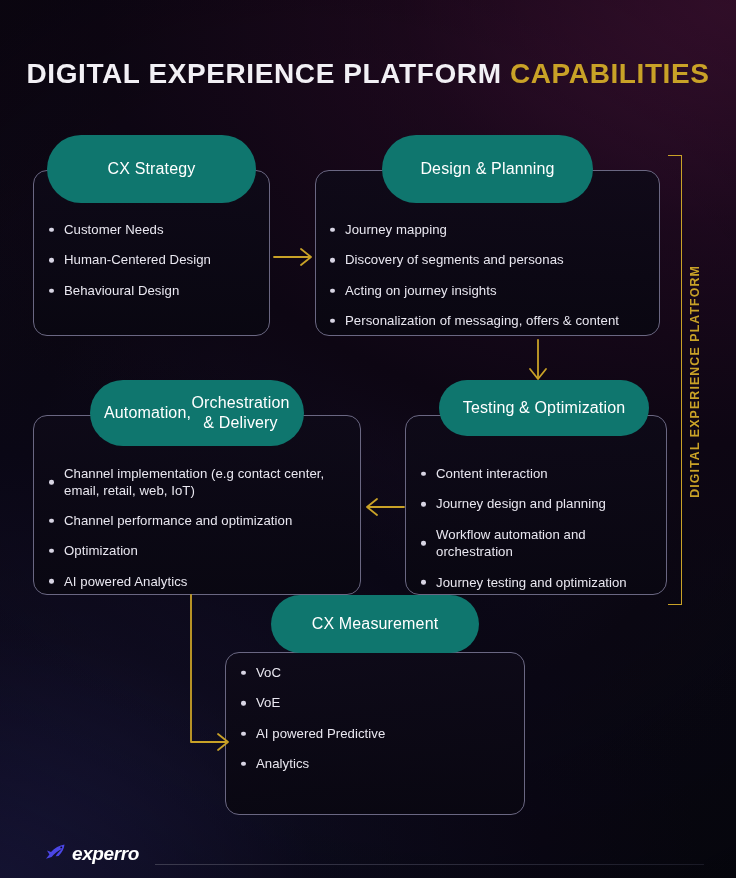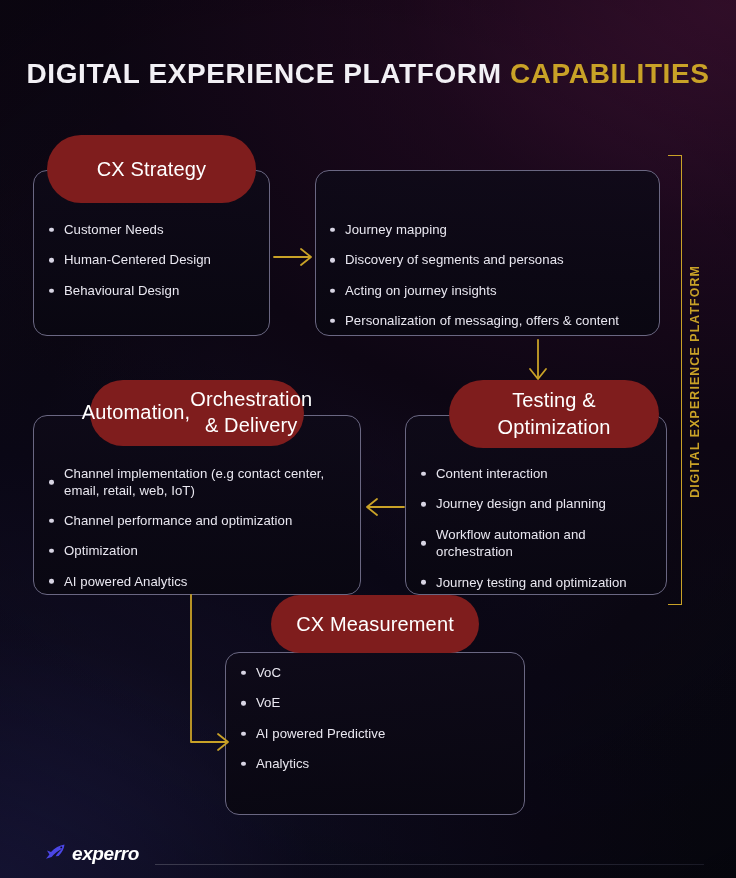--- a/index.html
+++ b/index.html
@@ -61,28 +61,28 @@
   
   .card {
     position: absolute;
     border: 1px solid #6a6782;
     border-radius: 14px;
     background: linear-gradient(180deg, rgba(14,10,24,0.86) 0%, rgba(9,7,17,0.92) 100%);
   }
 
   .pill {
     position: absolute;
-    background: #7f1d1d;
+    background: #0f766e;
     border-radius: 36px;
     color: #ffffff;
     display: flex;
     align-items: center;
     justify-content: center;
     text-align: center;
-    font-size: 20px;
+    font-size: 16px;
     line-height: 1.35;
     font-weight: 400;
     letter-spacing: 0.15px;
     z-index: 5;
     padding: 4px 14px;
   }
 
   .bullets {
     position: absolute;
     left: 0;
@@ -180,41 +180,44 @@
   <div class="pill" style="left:47px; top:120px; width:209px; height:68px;">
     <span>CX Strategy</span>
   </div>
   <ul class="bullets" style="left:46px; top:206px; width:218px;">
     <li>Customer Needs</li>
     <li>Human-Centered Design</li>
     <li>Behavioural Design</li>
   </ul>
 
   <div class="card" style="left:315px; top:155px; width:345px; height:166px;"></div>
+  <div class="pill" style="left:382px; top:120px; width:211px; height:68px;">
+    <span>Design &amp; Planning</span>
+  </div>
   <ul class="bullets" style="left:327px; top:206px; width:326px;">
     <li>Journey mapping</li>
     <li>Discovery of segments and personas</li>
     <li>Acting on journey insights</li>
     <li>Personalization of messaging, offers &amp; content</li>
   </ul>
 
   <div class="card" style="left:33px; top:400px; width:328px; height:180px;"></div>
   <div class="pill" style="left:90px; top:365px; width:214px; height:66px; flex-direction:row; line-height:1.28;">
     <span>Automation,</span>
     <span>Orchestration &amp; Delivery</span>
   </div>
   <ul class="bullets" style="left:46px; top:450px; width:308px;">
     <li style="margin-bottom:12px;">Channel implementation (e.g contact center, email, retail, web, IoT)</li>
     <li>Channel performance and optimization</li>
     <li>Optimization</li>
     <li>AI powered Analytics</li>
   </ul>
 
   <div class="card" style="left:405px; top:400px; width:262px; height:180px;"></div>
-  <div class="pill" style="left:449px; top:365px; width:210px; height:68px;">
+  <div class="pill" style="left:439px; top:365px; width:210px; height:56px;">
     <span>Testing &amp; Optimization</span>
   </div>
   <ul class="bullets" style="left:418px; top:450px; width:238px;">
     <li>Content interaction</li>
     <li>Journey design and planning</li>
     <li>Workflow automation and orchestration</li>
     <li>Journey testing and optimization</li>
   </ul>
 
   <div class="card" style="left:225px; top:637px; width:300px; height:163px;"></div>

